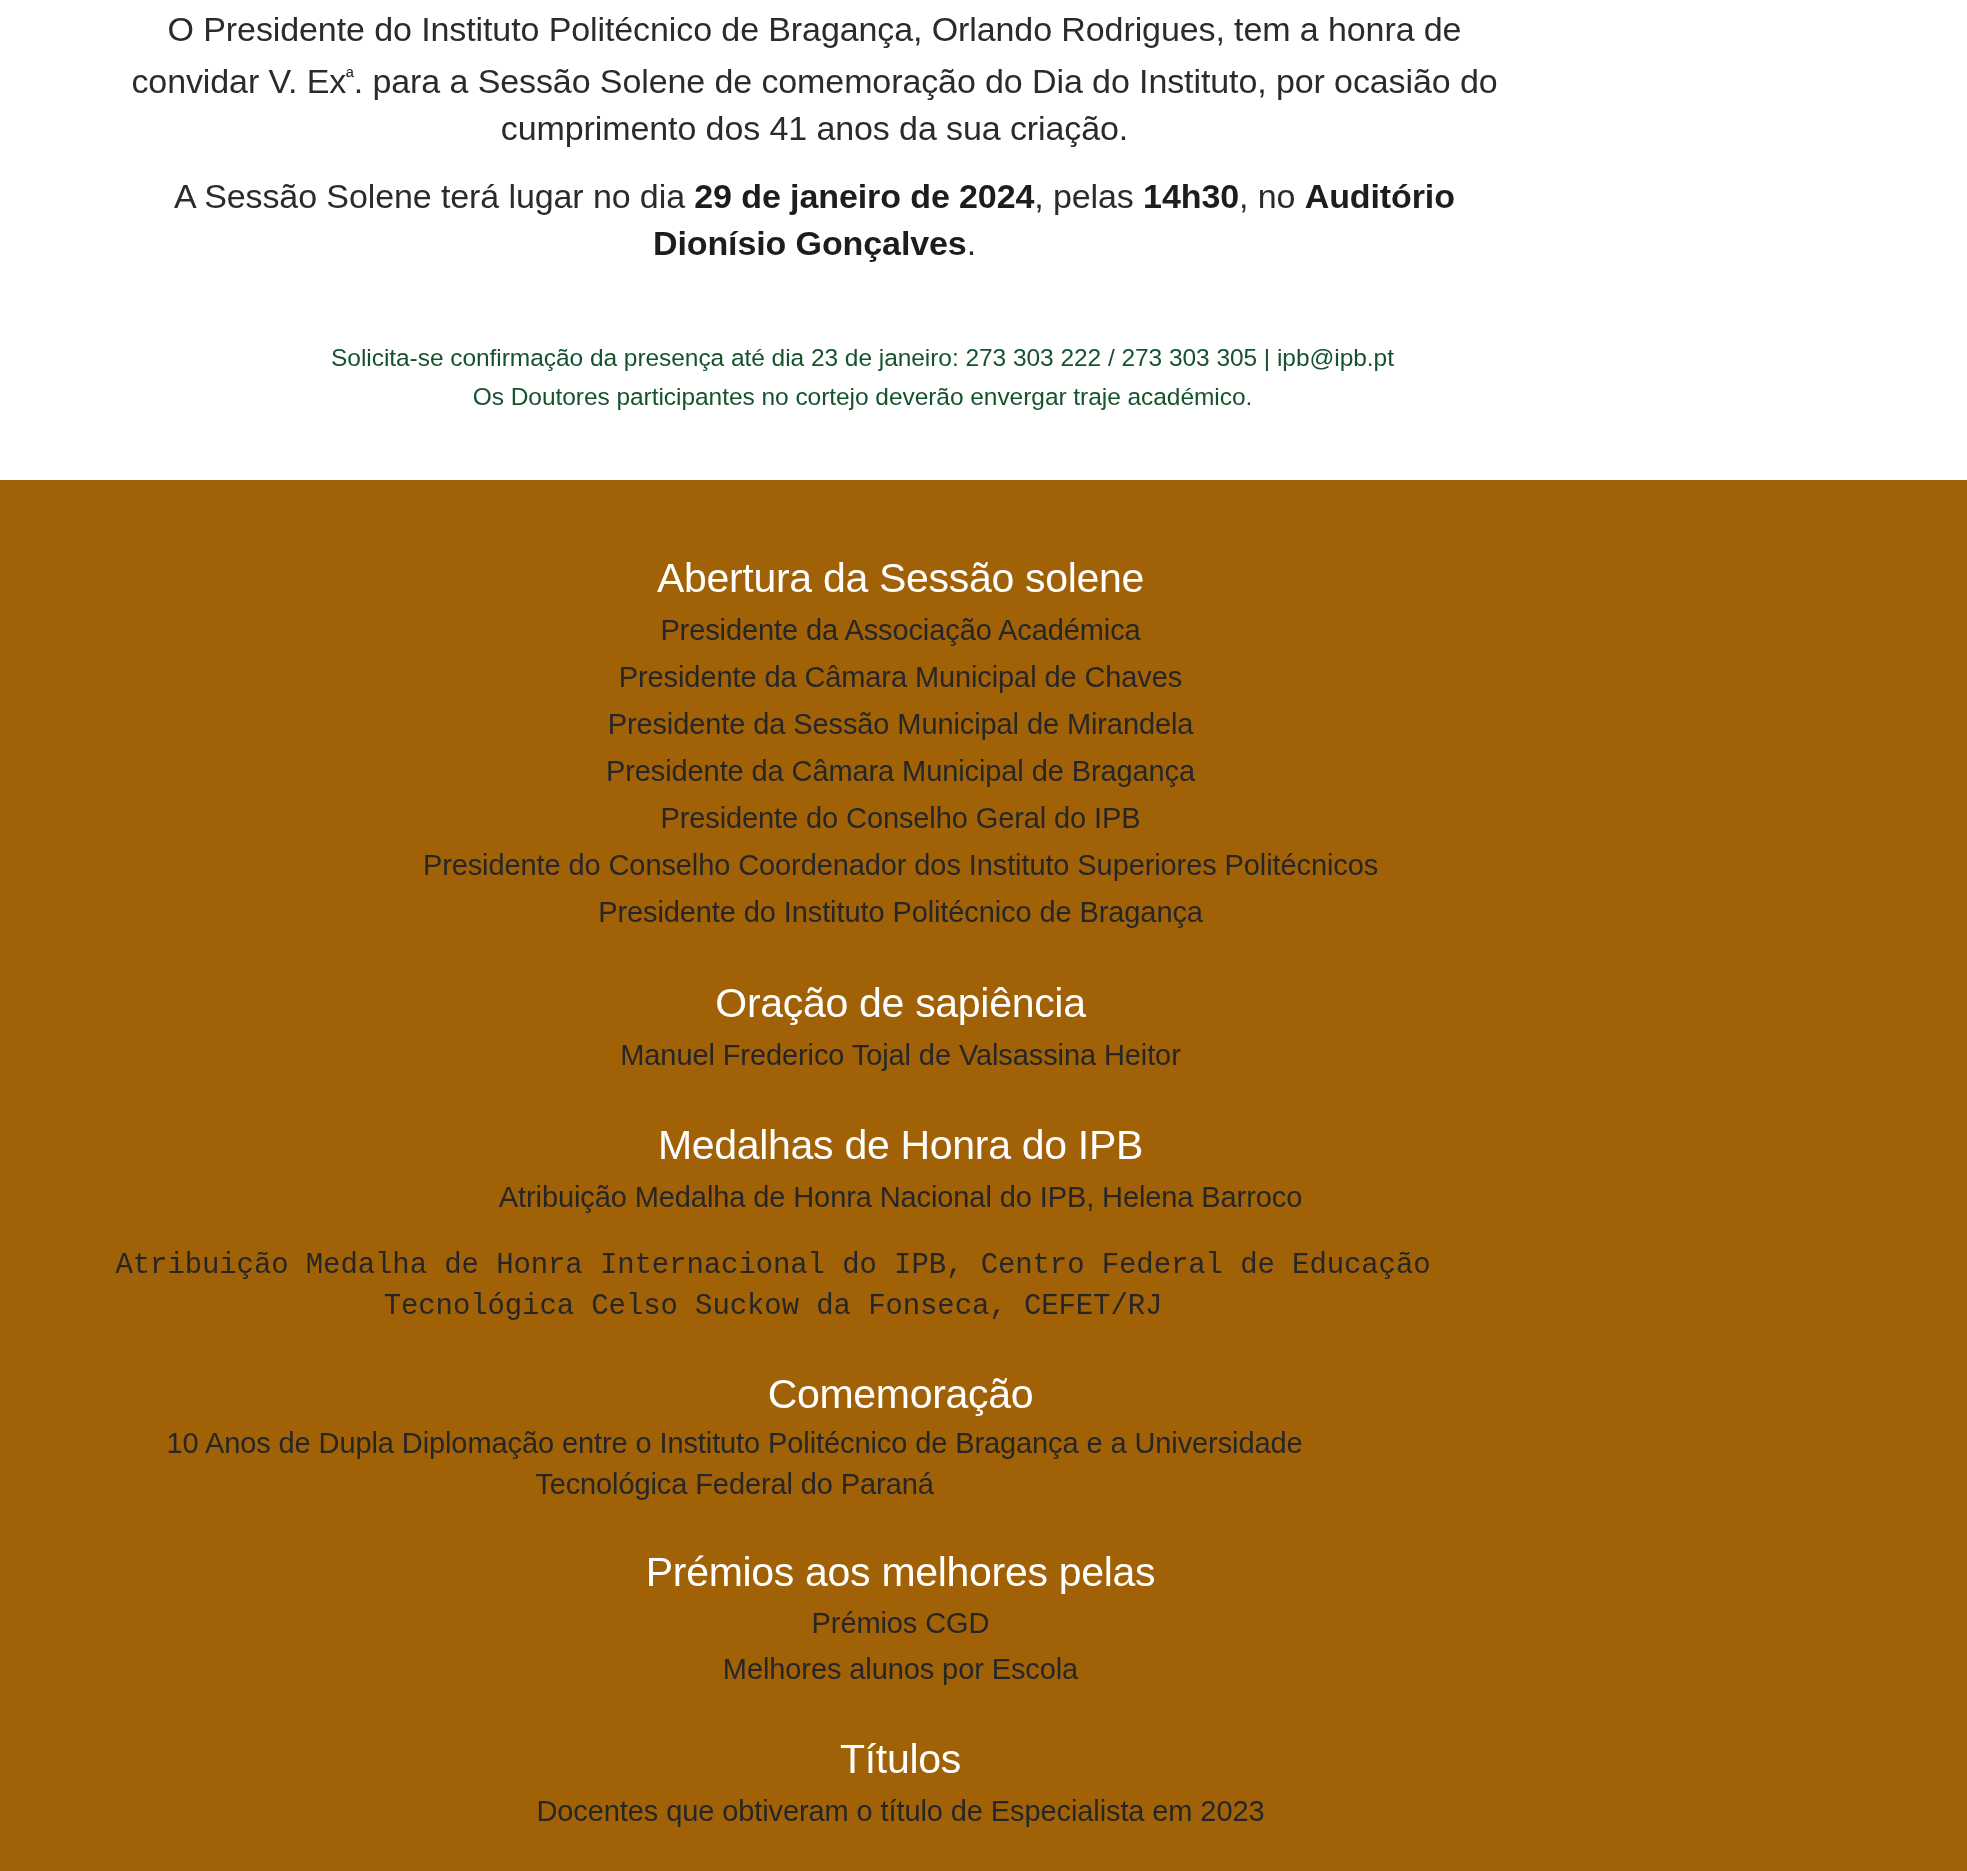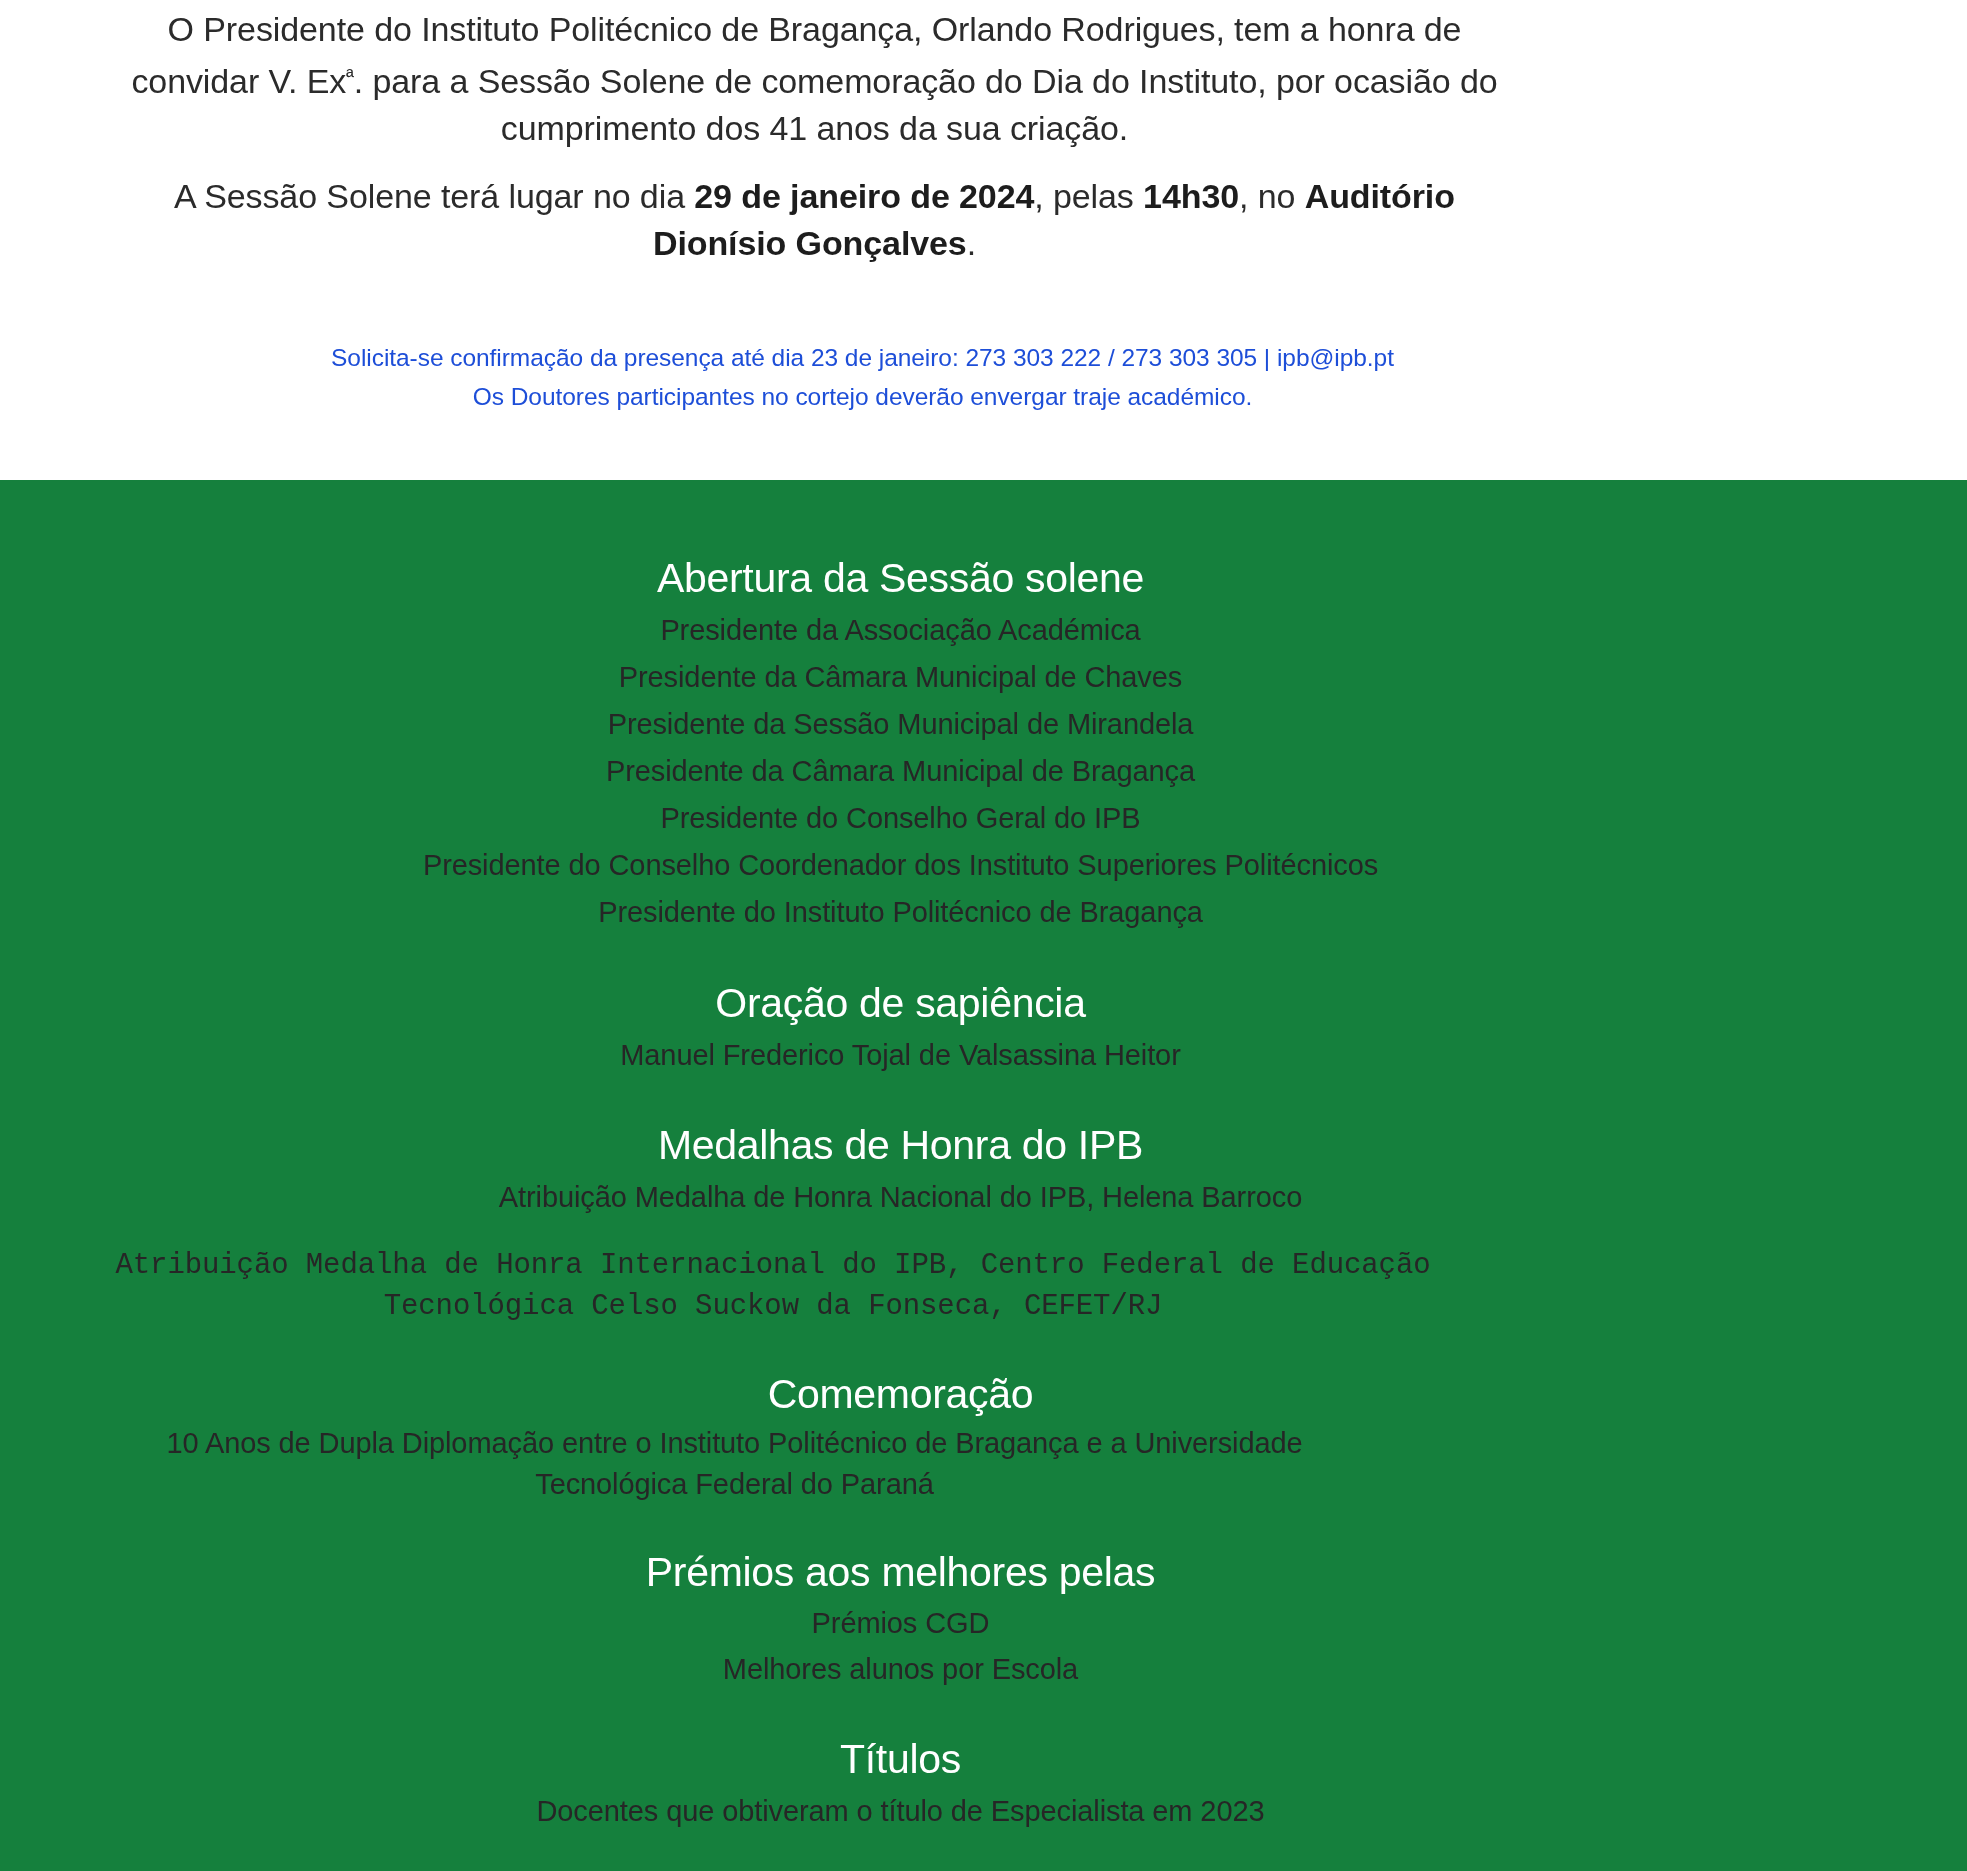--- a/index.html
+++ b/index.html
@@ -49,32 +49,32 @@
   }
 
   .rsvp {
     margin-top: 71px;
     width: 1499px;
   }
 
   .rsvp-line {
     font-size: 24.5px;
     line-height: 39px;
-    color: #1d4ed8;
+    color: #14532d;
     font-weight: 400;
     letter-spacing: -0.05px;
   }
 
   
   .program {
     position: absolute;
     top: 480px; left: 0;
     width: 1967px;
     height: 1391px;
-    background: #15803d;
+    background: #a16207;
     overflow: hidden;
   }
 
   .program-inner {
     position: relative;
     z-index: 2;
     padding: 73px 0 0 110px;
     width: 1691px;
   }
 

